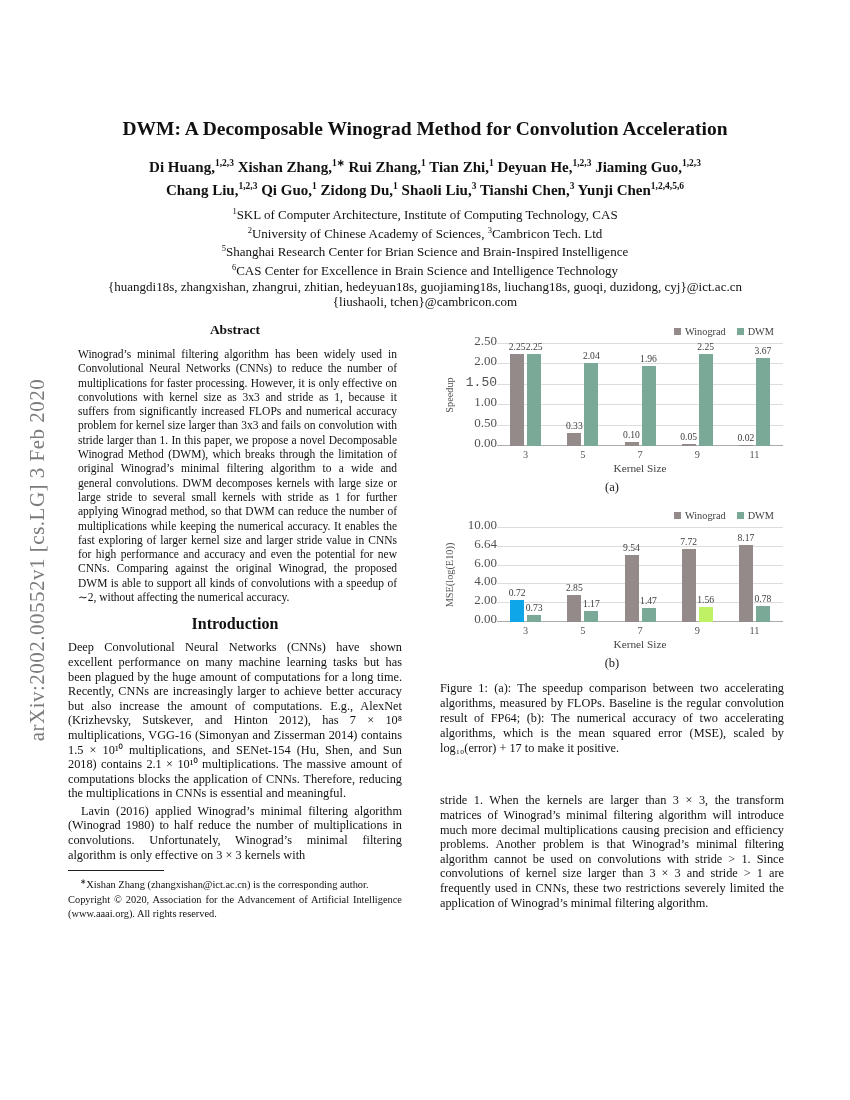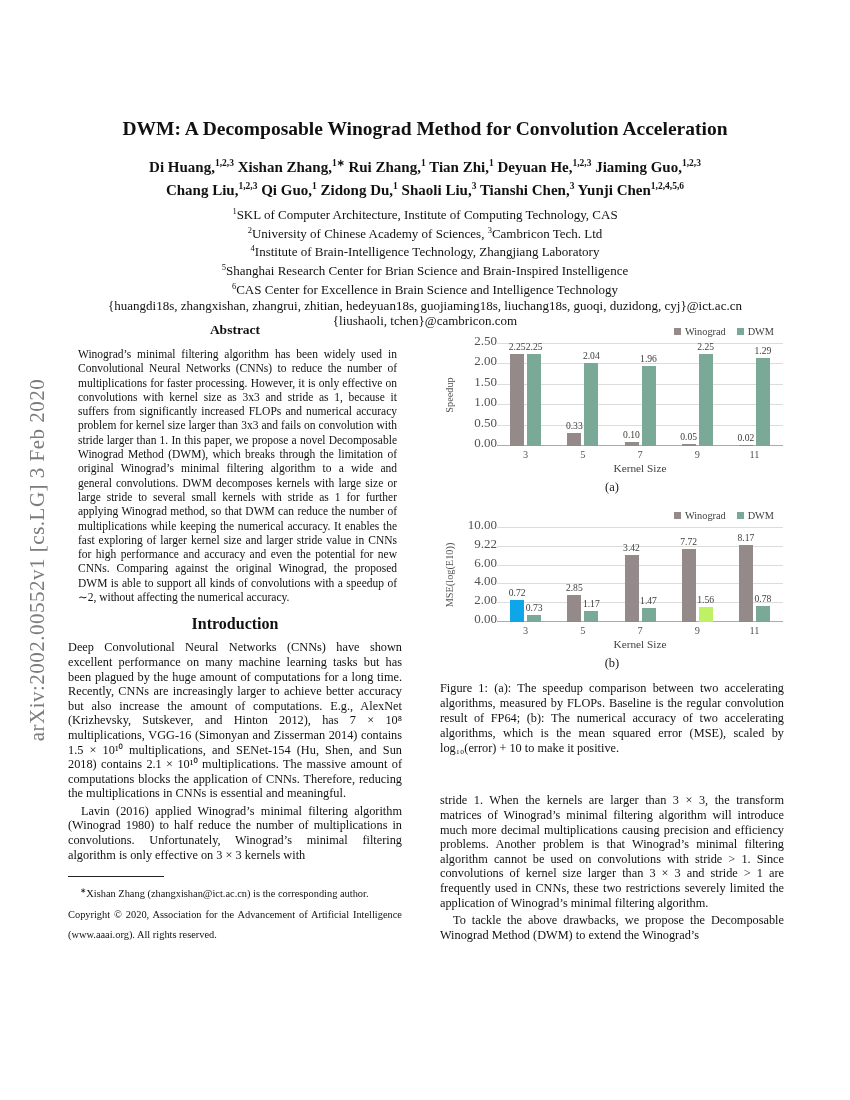--- a/index.html
+++ b/index.html
@@ -24,21 +24,21 @@
   .col-left  { left:68px;  top:322px; width:334px; }
   .col-right { left:440px; top:322px; width:344px; }
 
   .abstract-heading { text-align:center; font-weight:bold; font-size:13.5px; margin-bottom:9px; }
   .abstract-text { font-size:11.5px; line-height:14.3px; padding:0 5px 0 10px; }
   .section-heading { text-align:center; font-weight:bold; font-size:16px; margin-top:11px; margin-bottom:7px; }
   .body-text { font-size:12.3px; line-height:14.6px; }
   .indent { text-indent:13px; }
   .p-gap { margin-top:3px; }
 
-  .footnote { margin-top:14px; font-size:10.4px; line-height:20px; }
+  .footnote { margin-top:8px; font-size:10.4px; line-height:14px; }
   .footnote-rule { width:96px; border-top:1px solid #222; margin-bottom:4px; }
   .footnote-first { text-indent:12px; }
   .footnote sup { font-size:7.5px; }
 
   
   .chart { position:relative; width:344px; font-family:"Liberation Serif", serif; }
   .chart-legend { position:absolute; top:4px; right:10px; font-size:10.3px; color:#404040; white-space:nowrap; }
   .legend-item { margin-left:11px; }
   .legend-item:first-child { margin-left:0; }
   .legend-swatch { display:inline-block; width:7px; height:7px; margin-right:4px; }
@@ -71,21 +71,20 @@
 
 <div class="header">
   <div class="title">DWM: A Decomposable Winograd Method for Convolution Acceleration</div>
   <div class="authors">
     <div>Di Huang,<sup>1,2,3</sup> Xishan Zhang,<sup>1∗</sup> Rui Zhang,<sup>1</sup> Tian Zhi,<sup>1</sup> Deyuan He,<sup>1,2,3</sup> Jiaming Guo,<sup>1,2,3</sup></div>
     <div>Chang Liu,<sup>1,2,3</sup> Qi Guo,<sup>1</sup> Zidong Du,<sup>1</sup> Shaoli Liu,<sup>3</sup> Tianshi Chen,<sup>3</sup> Yunji Chen<sup>1,2,4,5,6</sup></div>
   </div>
   <div class="affils">
       <div class="affil-line"><sup>1</sup>SKL of Computer Architecture, Institute of Computing Technology, CAS</div>
       <div class="affil-line"><sup>2</sup>University of Chinese Academy of Sciences, <sup>3</sup>Cambricon Tech. Ltd</div>
-      <div class="affil-line"><sup>4</sup>Institute of Brain-Intelligence Technology, Zhangjiang Laboratory</div>
       <div class="affil-line"><sup>5</sup>Shanghai Research Center for Brian Science and Brain-Inspired Instelligence</div>
       <div class="affil-line"><sup>6</sup>CAS Center for Excellence in Brain Science and Intelligence Technology</div>
       <div class="affil-line">{huangdi18s, zhangxishan, zhangrui, zhitian, hedeyuan18s, guojiaming18s, liuchang18s, guoqi, duzidong, cyj}@ict.ac.cn</div>
       <div class="affil-line">{liushaoli, tchen}@cambricon.com</div>
     </div>
 </div>
 
 <div class="col col-left">
   <div class="abstract-heading">Abstract</div>
   <div class="abstract-text">Winograd’s minimal filtering algorithm has been widely used in Convolutional Neural Networks (CNNs) to reduce the number of multiplications for faster processing. However, it is only effective on convolutions with kernel size as 3x3 and stride as 1, because it suffers from significantly increased FLOPs and numerical accuracy problem for kernel size larger than 3x3 and fails on convolution with stride larger than 1. In this paper, we propose a novel Decomposable Winograd Method (DWM), which breaks through the limitation of original Winograd’s minimal filtering algorithm to a wide and general convolutions. DWM decomposes kernels with large size or large stride to several small kernels with stride as 1 for further applying Winograd method, so that DWM can reduce the number of multiplications while keeping the numerical accuracy. It enables the fast exploring of larger kernel size and larger stride value in CNNs for high performance and accuracy and even the potential for new CNNs. Comparing against the original Winograd, the proposed DWM is able to support all kinds of convolutions with a speedup of ∼2, without affecting the numerical accuracy.</div>
@@ -100,21 +99,21 @@
 </div>
 
 <div class="col col-right">
   <div class="chart" style="height: 176px;">
       <div class="chart-legend"><span class="legend-item"><span class="legend-swatch" style="background: rgb(148, 138, 138);"></span><span>Winograd</span></span><span class="legend-item"><span class="legend-swatch" style="background: rgb(122, 169, 152);"></span><span>DWM</span></span></div>
       <div class="chart-ylabel" style="left: 9px; top: 73px;">Speedup</div>
       <div class="chart-yticks" style="top: 22px; height: 102px; padding-right: 0px; left: 0px; width: 293px;">
         <div class="chart-ytick" style="bottom: -5px; right: 236px;">0.00</div>
         <div class="chart-ytick" style="bottom: 15.4px; right: 236px;">0.50</div>
         <div class="chart-ytick" style="bottom: 35.8px; right: 236px;">1.00</div>
-        <div class="chart-ytick" style="bottom: 56.2px; right: 236px;">1.50</div>
+        <div class="chart-ytick" style="bottom: 56.2px; right: 236px; font-family: Liberation Mono, monospace;">1.50</div>
         <div class="chart-ytick" style="bottom: 76.6px; right: 236px;">2.00</div>
         <div class="chart-ytick" style="bottom: 97px; right: 236px;">2.50</div>
       </div>
       <div class="chart-plot" style="top: 22px; height: 102px;">
         <div class="chart-gridline chart-baseline" style="bottom: 0px;"></div>
         <div class="chart-gridline" style="bottom: 20.4px;"></div>
         <div class="chart-gridline" style="bottom: 40.8px;"></div>
         <div class="chart-gridline" style="bottom: 61.2px;"></div>
         <div class="chart-gridline" style="bottom: 81.6px;"></div>
         <div class="chart-gridline" style="bottom: 102px;"></div>
@@ -149,21 +148,21 @@
             </div>
             <div class="chart-bar" style="background: rgb(122, 169, 152); height: 92px;">
               <div class="bar-label">2.25</div>
             </div>
           </div>
           <div class="chart-group">
             <div class="chart-bar" style="background: rgb(148, 138, 138); height: 1px;">
               <div class="bar-label">0.02</div>
             </div>
             <div class="chart-bar" style="background: rgb(122, 169, 152); height: 88px;">
-              <div class="bar-label">1.29</div>
+              <div class="bar-label">3.67</div>
             </div>
           </div>
         </div>
       </div>
       <div class="chart-xticks" style="top: 127px;">
         <div class="chart-xtick">3</div>
         <div class="chart-xtick">5</div>
         <div class="chart-xtick">7</div>
         <div class="chart-xtick">9</div>
         <div class="chart-xtick">11</div>
@@ -172,21 +171,21 @@
       <div class="chart-sublabel" style="top: 158px;">(a)</div>
     </div>
   <div class="chart" style="margin-top: 8px; height: 168px;">
       <div class="chart-legend"><span class="legend-item"><span class="legend-swatch" style="background: rgb(148, 138, 138);"></span><span>Winograd</span></span><span class="legend-item"><span class="legend-swatch" style="background: rgb(122, 169, 152);"></span><span>DWM</span></span></div>
       <div class="chart-ylabel" style="left: 9px; top: 69px;">MSE(log(E10))</div>
       <div class="chart-yticks" style="top: 22px; height: 94px; padding-right: 0px; left: 0px; width: 293px;">
         <div class="chart-ytick" style="bottom: -5px; right: 236px;">0.00</div>
         <div class="chart-ytick" style="bottom: 13.8px; right: 236px;">2.00</div>
         <div class="chart-ytick" style="bottom: 32.6px; right: 236px;">4.00</div>
         <div class="chart-ytick" style="bottom: 51.4px; right: 236px;">6.00</div>
-        <div class="chart-ytick" style="bottom: 70.2px; right: 236px;">9.22</div>
+        <div class="chart-ytick" style="bottom: 70.2px; right: 236px;">6.64</div>
         <div class="chart-ytick" style="bottom: 89px; right: 236px;">10.00</div>
       </div>
       <div class="chart-plot" style="top: 22px; height: 94px;">
         <div class="chart-gridline chart-baseline" style="bottom: 0px;"></div>
         <div class="chart-gridline" style="bottom: 18.8px;"></div>
         <div class="chart-gridline" style="bottom: 37.6px;"></div>
         <div class="chart-gridline" style="bottom: 56.4px;"></div>
         <div class="chart-gridline" style="bottom: 75.2px;"></div>
         <div class="chart-gridline" style="bottom: 94px;"></div>
         <div class="chart-groups">
@@ -201,21 +200,21 @@
           <div class="chart-group">
             <div class="chart-bar" style="background: rgb(148, 138, 138); height: 27px;">
               <div class="bar-label">2.85</div>
             </div>
             <div class="chart-bar" style="background: rgb(122, 169, 152); height: 11px;">
               <div class="bar-label">1.17</div>
             </div>
           </div>
           <div class="chart-group">
             <div class="chart-bar" style="background: rgb(148, 138, 138); height: 67px;">
-              <div class="bar-label">3.42</div>
+              <div class="bar-label">9.54</div>
             </div>
             <div class="chart-bar" style="background: rgb(122, 169, 152); height: 14px;">
               <div class="bar-label">1.47</div>
             </div>
           </div>
           <div class="chart-group">
             <div class="chart-bar" style="background: rgb(148, 138, 138); height: 73px;">
               <div class="bar-label">7.72</div>
             </div>
             <div class="chart-bar" style="background: #bef264; height: 15px;">
@@ -235,16 +234,15 @@
       <div class="chart-xticks" style="top: 119px;">
         <div class="chart-xtick">3</div>
         <div class="chart-xtick">5</div>
         <div class="chart-xtick">7</div>
         <div class="chart-xtick">9</div>
         <div class="chart-xtick">11</div>
       </div>
       <div class="chart-xlabel" style="top: 132px;">Kernel Size</div>
       <div class="chart-sublabel" style="top: 150px;">(b)</div>
     </div>
-  <div class="figure-caption">Figure 1: (a): The speedup comparison between two accelerating algorithms, measured by FLOPs. Baseline is the regular convolution result of FP64; (b): The numerical accuracy of two accelerating algorithms, which is the mean squared error (MSE), scaled by log₁₀(error) + 10 to make it positive.</div>
+  <div class="figure-caption">Figure 1: (a): The speedup comparison between two accelerating algorithms, measured by FLOPs. Baseline is the regular convolution result of FP64; (b): The numerical accuracy of two accelerating algorithms, which is the mean squared error (MSE), scaled by log₁₀(error) + 17 to make it positive.</div>
   <div class="body-text rc-text-block">stride 1. When the kernels are larger than 3 × 3, the transform matrices of Winograd’s minimal filtering algorithm will introduce much more decimal multiplications causing precision and efficiency problems. Another problem is that Winograd’s minimal filtering algorithm cannot be used on convolutions with stride &gt; 1. Since convolutions of kernel size larger than 3 × 3 and stride &gt; 1 are frequently used in CNNs, these two restrictions severely limited the application of Winograd’s minimal filtering algorithm.</div>
-  <div class="body-text indent p-gap">To tackle the above drawbacks, we propose the Decomposable Winograd Method (DWM) to extend the Winograd’s</div>
 </div>
 
 </body></html>

